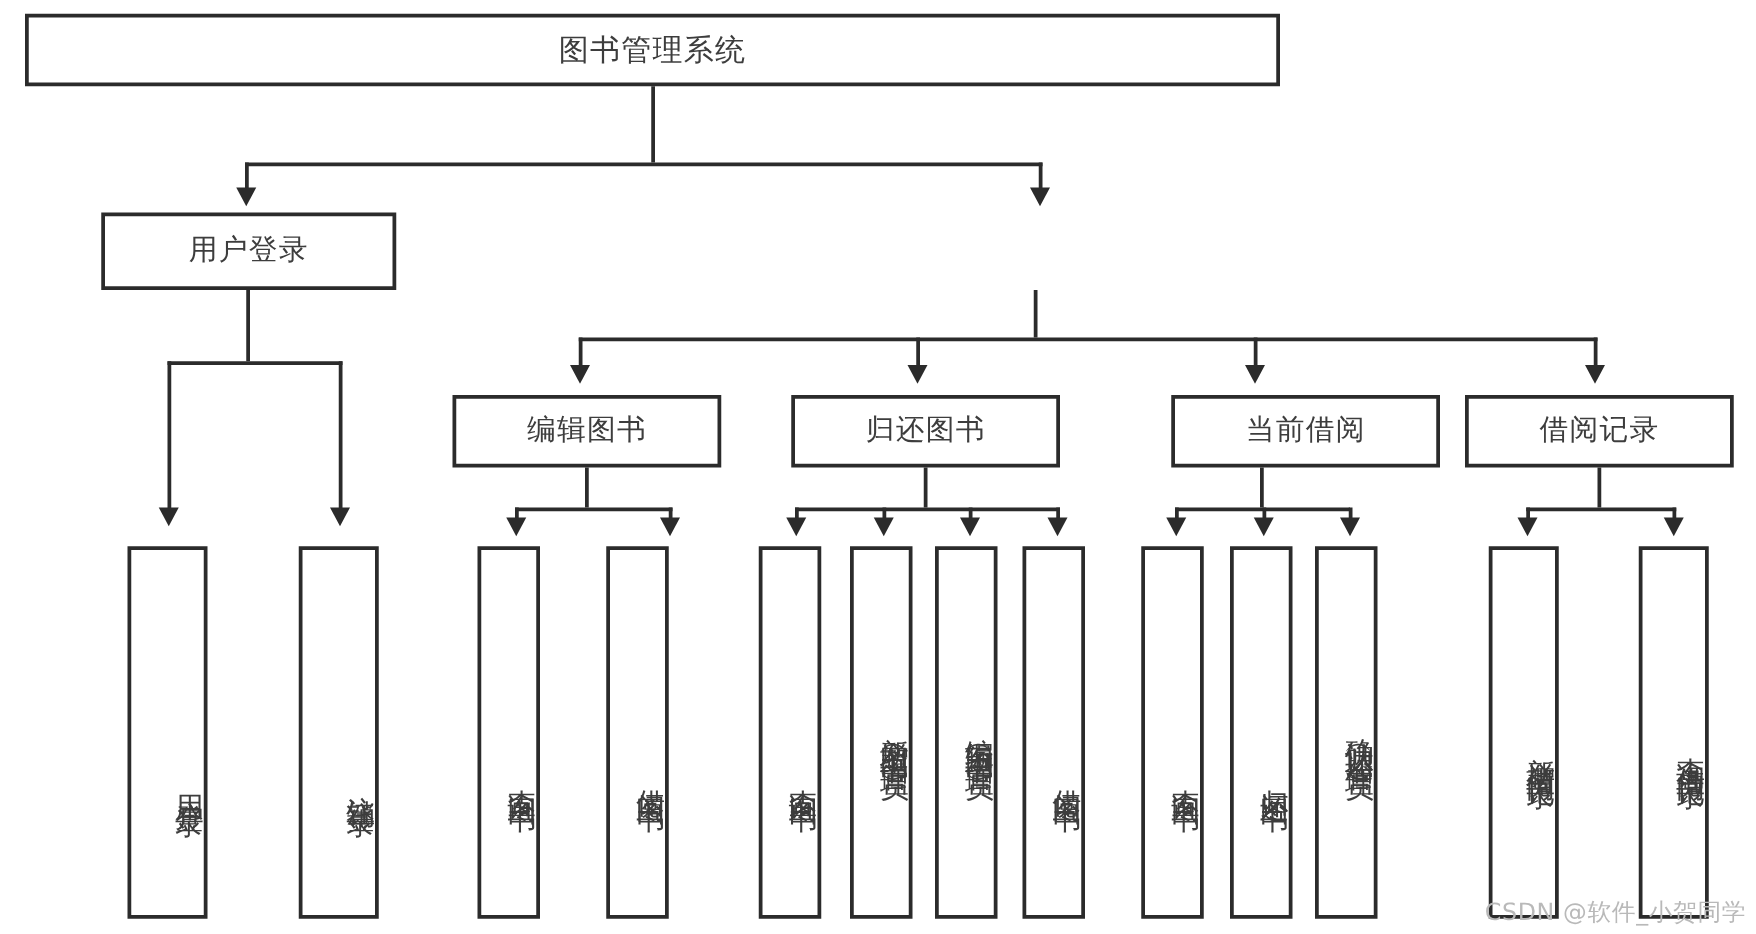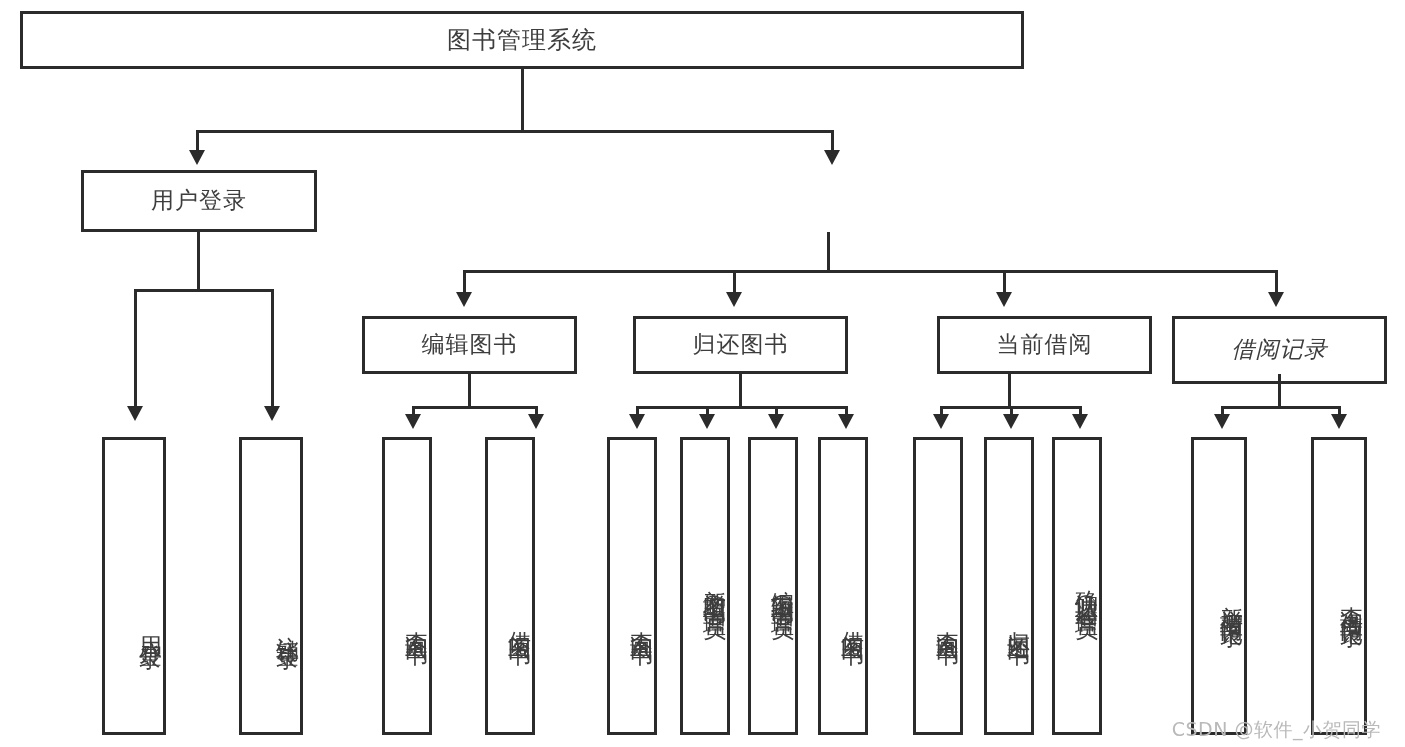--- a/index.html
+++ b/index.html
@@ -62,21 +62,21 @@
     position: absolute;
     width: 0;
     height: 0;
     border-left: 8px solid transparent;
     border-right: 8px solid transparent;
     border-top: 15px solid #2b2b2b;
   }
   
   #watermark {
     position: absolute;
-    right: 24px;
+    right: 8px;
     bottom: 4px;
     font-size: 19px;
     color: #b9b9b9;
     letter-spacing: 0.5px;
     white-space: nowrap;
     font-family: "DejaVu Sans", "Liberation Sans", sans-serif;
   }
 </style>
 </head>
 <body>
@@ -114,21 +114,21 @@
   <div class="arrow" style="left:996px; top:292px;"></div>
   <div class="ln vln" style="left:1275px; top:270px; height:30px;"></div>
   <div class="arrow" style="left:1268px; top:292px;"></div>
 
   <div class="node horiz" style="left:362px; top:316px; width:215px; height:58px;">编辑图书</div>
 
   <div class="node horiz" style="left:633px; top:316px; width:215px; height:58px;">归还图书</div>
 
   <div class="node horiz" style="left:902px; top:316px; width:215px; height:58px;margin-left:35px;">当前借阅</div>
 
-  <div class="node horiz" style="left:1172px; top:316px; width:215px; height:68px;font-style:italic;">借阅记录</div>
+  <div class="node horiz" style="left:1172px; top:316px; width:215px; height:58px;">借阅记录</div>
 
   <div class="ln vln" style="left:468px; top:374px; height:32px;"></div>
   <div class="ln hln" style="left:412px; top:406px; width:126px;"></div>
   <div class="ln vln" style="left:412px; top:406px; height:14px;"></div>
   <div class="arrow" style="left:405px; top:414px;"></div>
   <div class="ln vln" style="left:535px; top:406px; height:14px;"></div>
   <div class="arrow" style="left:528px; top:414px;"></div>
 
   <div class="ln vln" style="left:739px; top:374px; height:32px;"></div>
   <div class="ln hln" style="left:636px; top:406px; width:212px;"></div>

